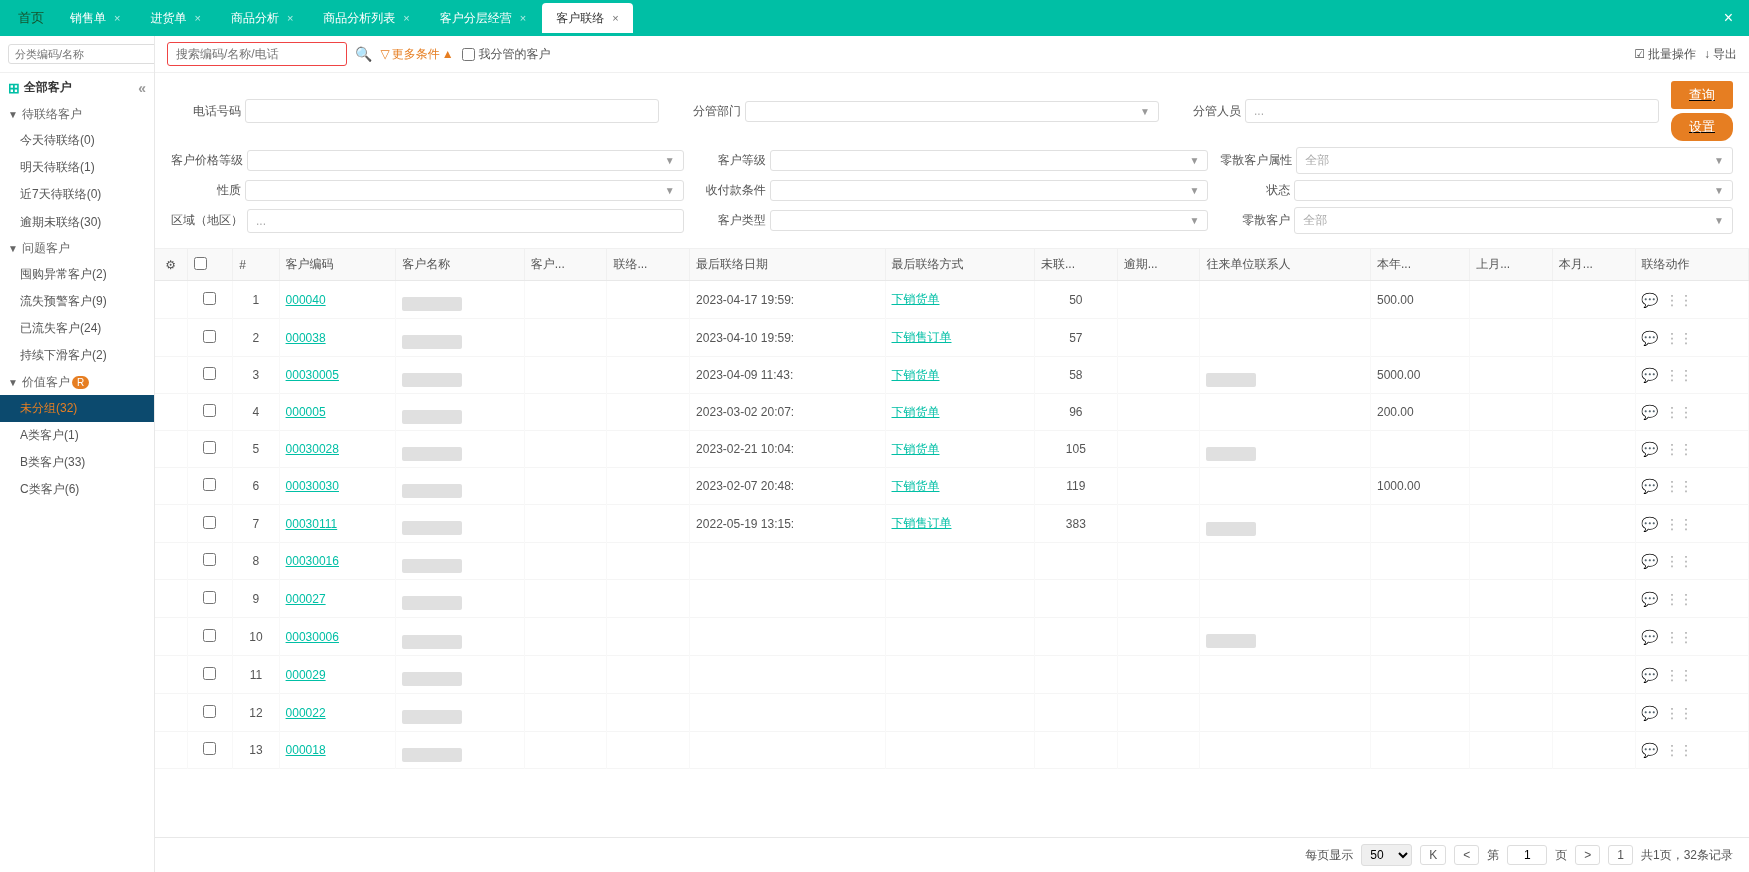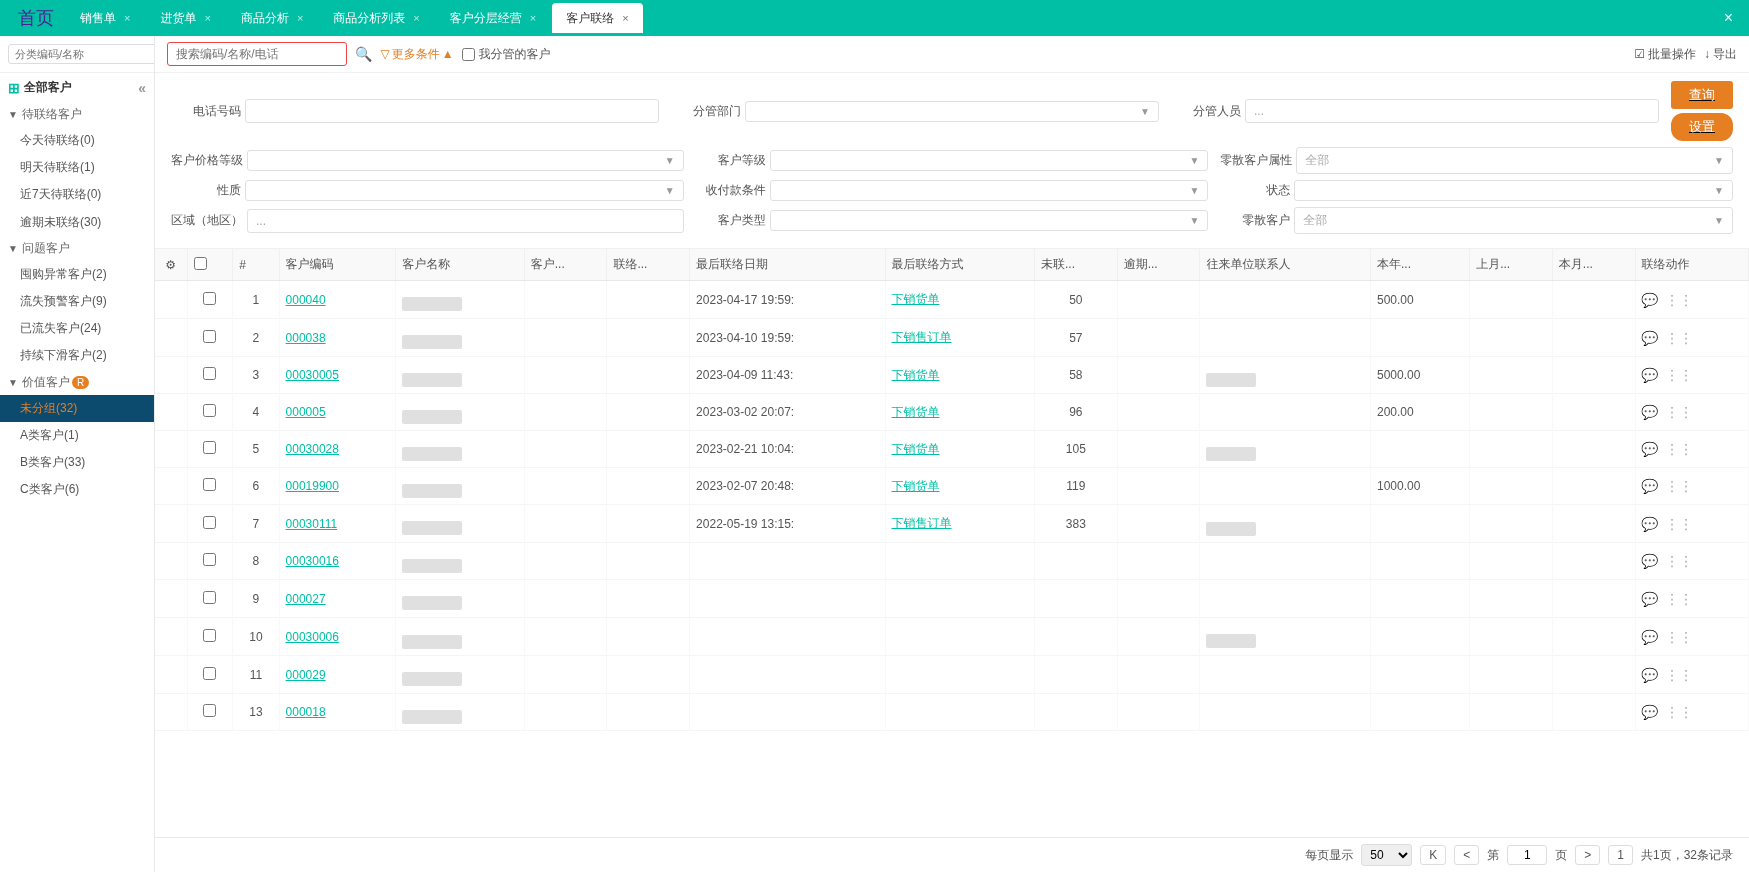--- a/index.html
+++ b/index.html
@@ -30,22 +30,22 @@
       color: #333;
       border-radius: 4px 4px 0 0;
     }
     .nav-tab .close-x {
       font-size: 11px;
       color: inherit;
       opacity: 0.7;
       margin-left: 4px;
     }
     .nav-home {
-      color: #4c1d95;
-      font-size: 18px;
+      color: #14532d;
+      font-size: 13px;
       padding: 0 10px;
       cursor: pointer;
     }
     .nav-close-all {
       margin-left: auto;
       color: #fff;
       font-size: 16px;
       cursor: pointer;
       padding: 0 8px;
     }
@@ -740,21 +740,21 @@
         <div class="action-icons">
           <span class="action-icon" title="联络">💬</span>
           <span class="action-icon" title="更多">⋮⋮</span>
         </div>
       </td>
     </tr>
             <tr>
       <td class="center"></td>
       <td class="center"><input type="checkbox" style=""></td>
       <td class="center">6</td>
-      <td><span class="link-text">00019900</span></td>
+      <td><span class="link-text">00030030</span></td>
       <td><span class="blurred">***</span></td>
       <td></td>
       <td></td>
       <td>2023-02-07 20:48:</td>
       <td><span class="link-text">下销货单</span></td>
       <td class="center">119</td>
       <td></td>
       <td></td>
       <td>1000.00</td>
       <td></td>
@@ -857,20 +857,43 @@
           <span class="action-icon" title="更多">⋮⋮</span>
         </div>
       </td>
     </tr>
             <tr>
       <td class="center"></td>
       <td class="center"><input type="checkbox" style=""></td>
       <td class="center">11</td>
       <td><span class="link-text">000029</span></td>
       <td><span class="blurred">扯***</span></td>
+      <td></td>
+      <td></td>
+      <td></td>
+      <td></td>
+      <td class="center"></td>
+      <td></td>
+      <td></td>
+      <td></td>
+      <td></td>
+      <td></td>
+      <td>
+        <div class="action-icons">
+          <span class="action-icon" title="联络">💬</span>
+          <span class="action-icon" title="更多">⋮⋮</span>
+        </div>
+      </td>
+    </tr>
+            <tr>
+      <td class="center"></td>
+      <td class="center"><input type="checkbox" style=""></td>
+      <td class="center">12</td>
+      <td><span class="link-text">000022</span></td>
+      <td><span class="blurred">淡***</span></td>
       <td></td>
       <td></td>
       <td></td>
       <td></td>
       <td class="center"></td>
       <td></td>
       <td></td>
       <td></td>
       <td></td>
       <td></td>

